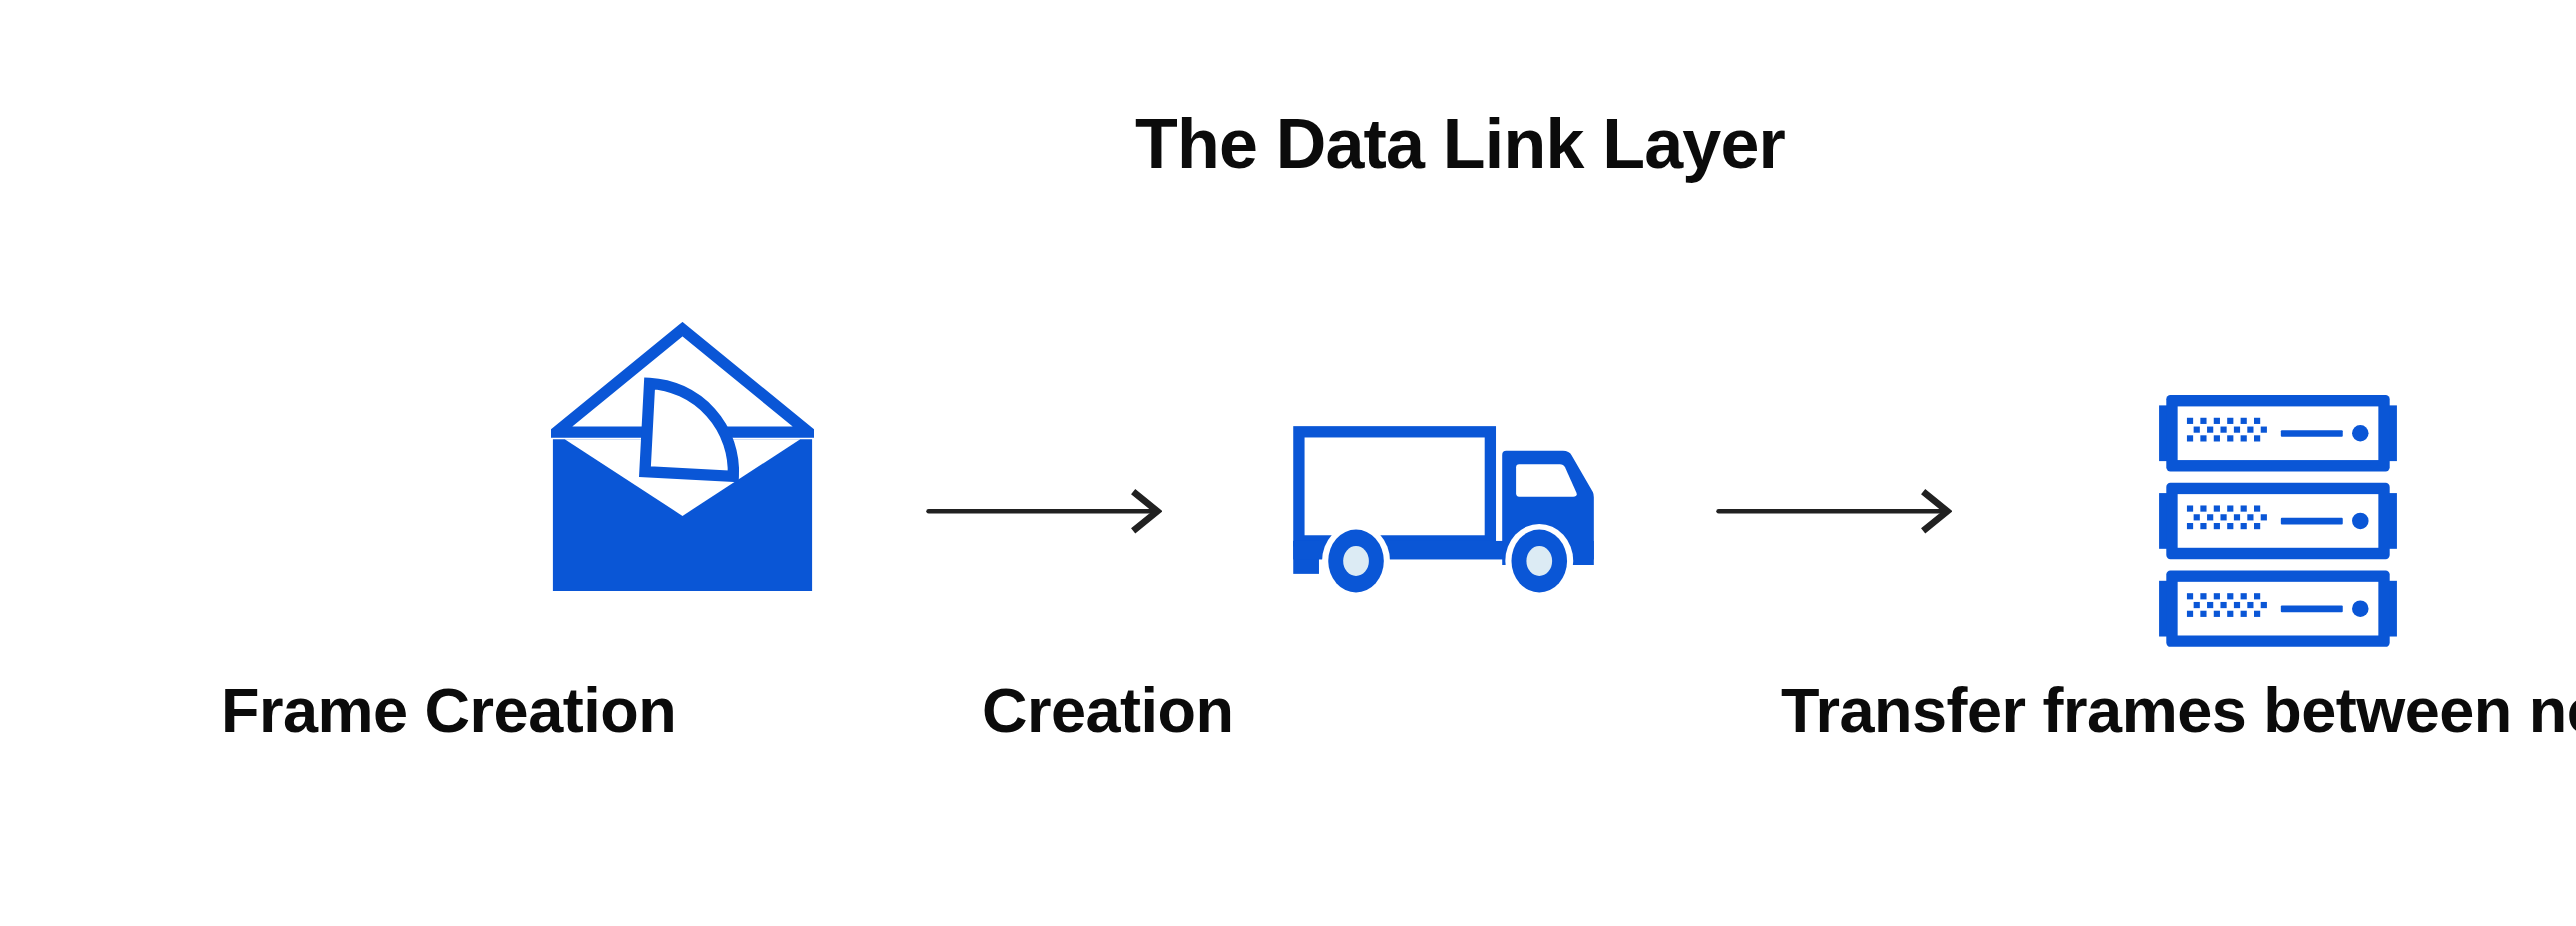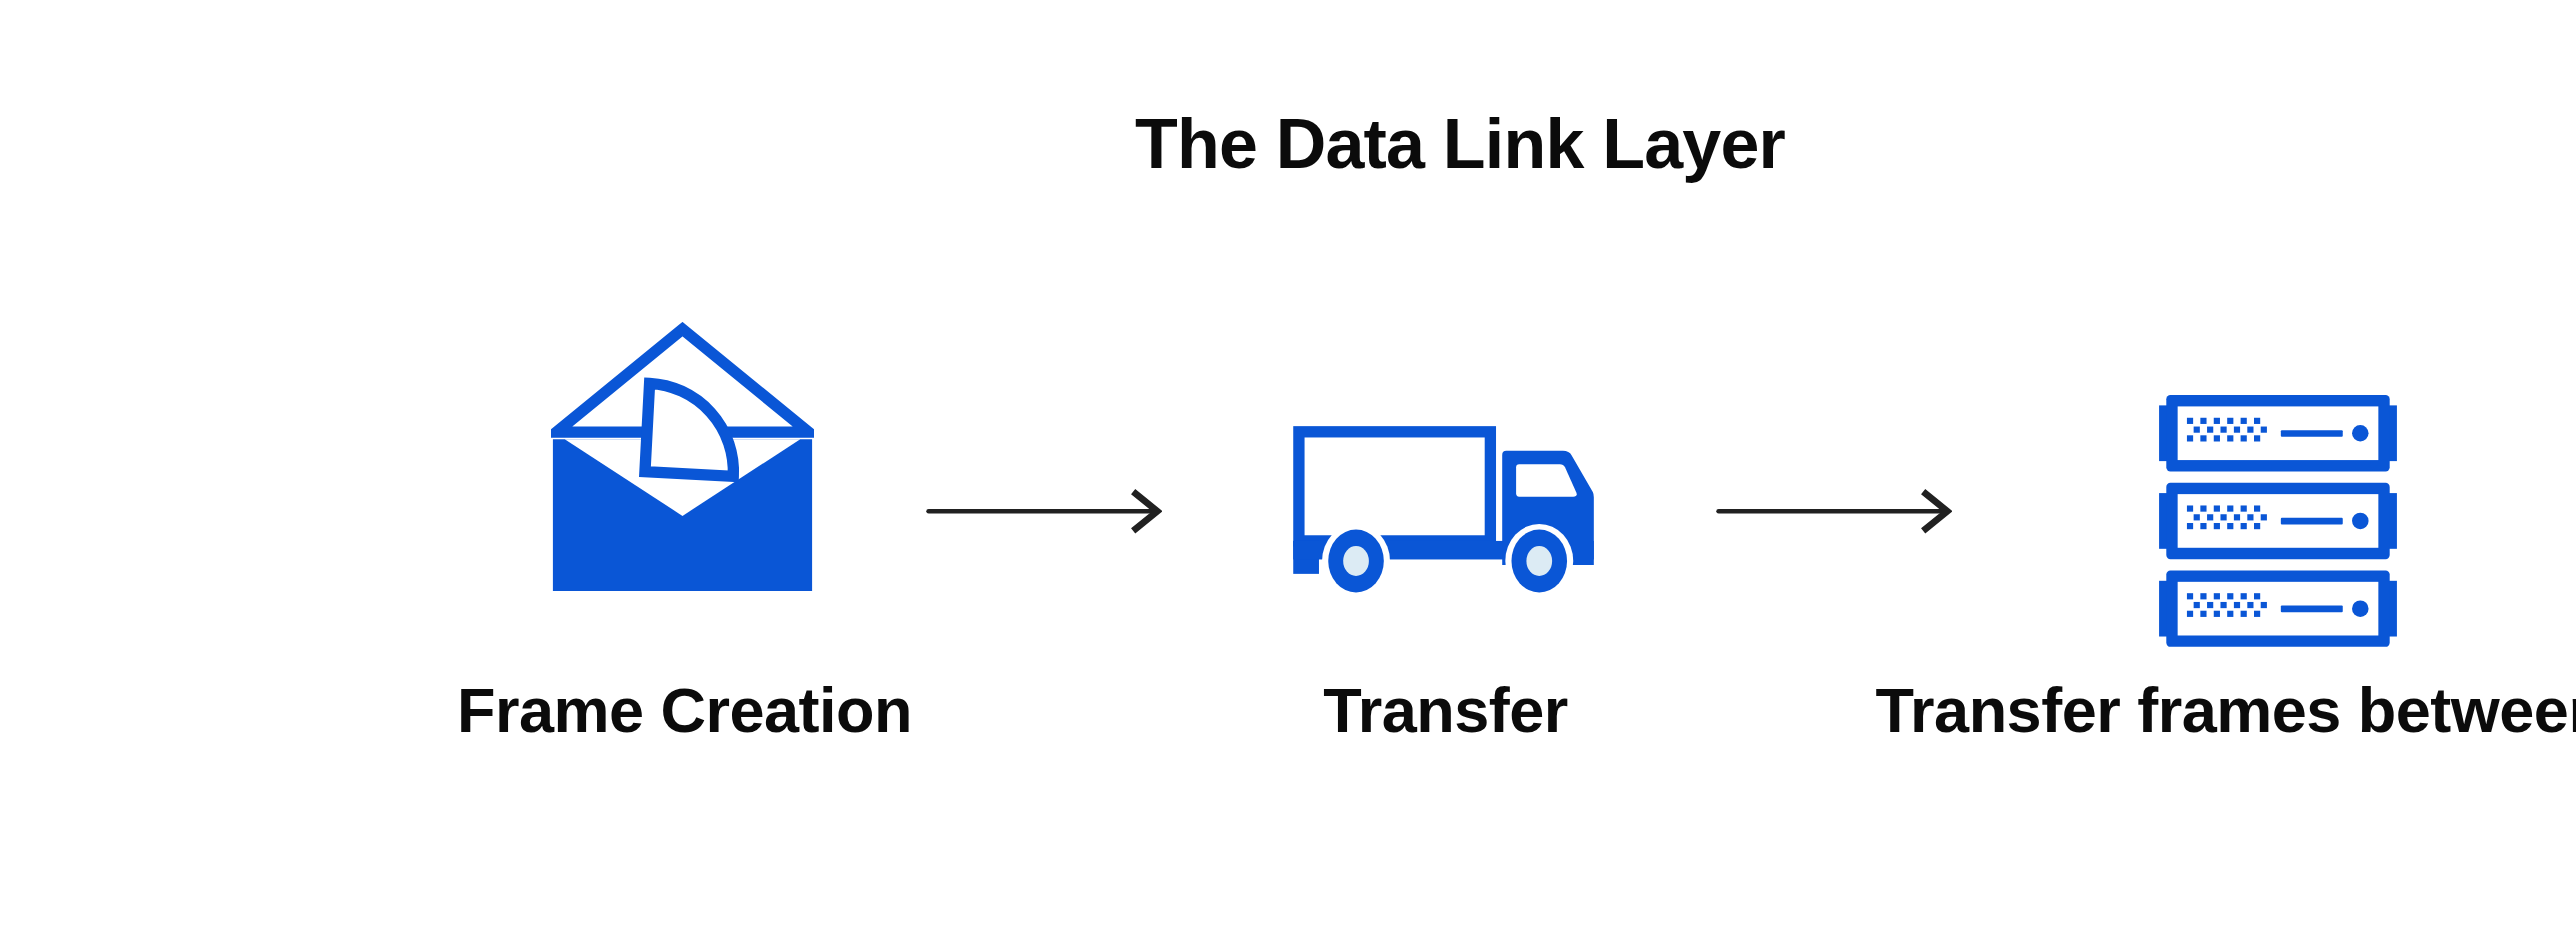--- a/index.html
+++ b/index.html
@@ -25,21 +25,20 @@
     text-align:center;
     font-size:70px;
     font-weight:700;
     letter-spacing:-0.8px;
     color:var(--text-color);
     line-height:1;
   }
   .step-label{
     position:absolute;
     top:679px;
-    text-align:center;
     font-size:63px;
     font-weight:700;
     letter-spacing:-0.5px;
     color:var(--text-color);
     line-height:1;
     white-space:nowrap;
   }
   .label-frame-creation{left:221px;  width:927px;}
   .label-transport     {left:982px; width:927px;}
   .label-transfer      {left:1781px; width:1030px;}
@@ -140,18 +139,18 @@
         <circle cx="392" cy="74" r="16" class="f-blue"></circle>
       </g>
     </defs>
     <use href="#rack-unit" x="0" y="4"></use>
     <use href="#rack-unit" x="0" y="174"></use>
     <use href="#rack-unit" x="0" y="344"></use>
   </svg>
 
   <div class="step-label label-frame-creation">Frame Creation</div>
 
-  <div class="step-label label-transport">Transfer</div>
+  <div class="step-label label-transport">Creation</div>
 
   <div class="step-label label-transfer">Transfer frames between net</div>
 
 </div>
 
 
 </body></html>

